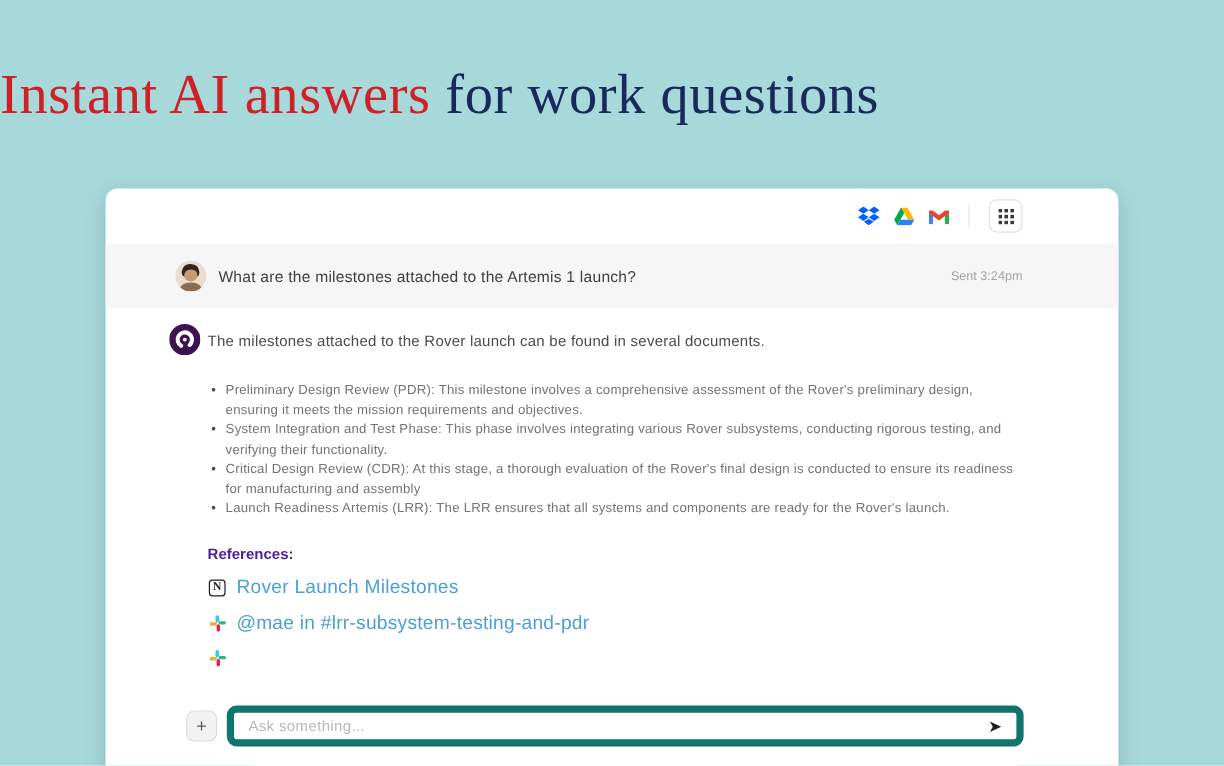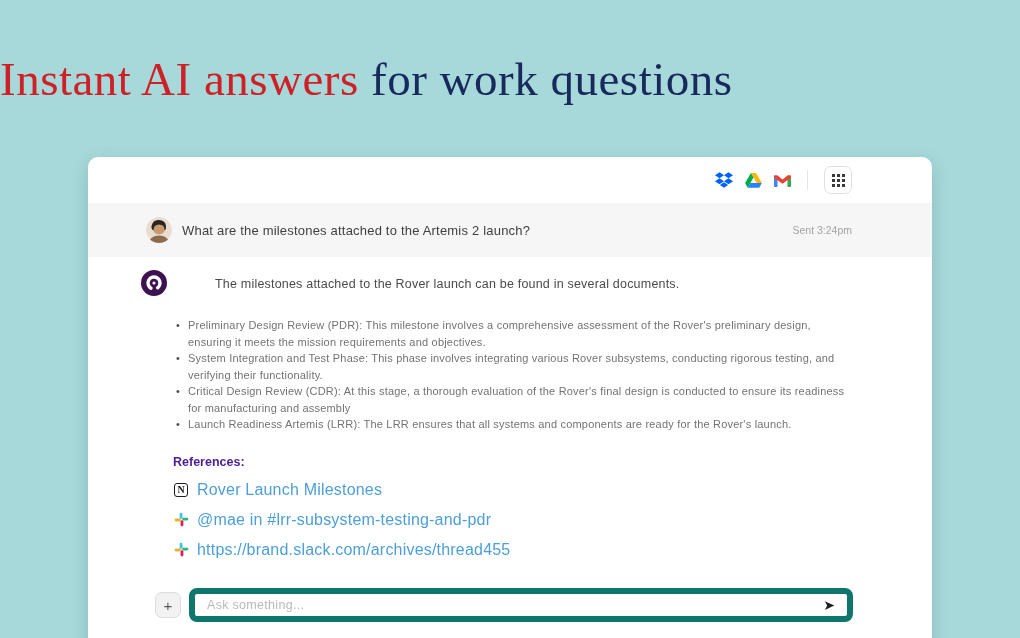--- a/index.html
+++ b/index.html
@@ -61,21 +61,21 @@
     align-items: center;
     padding-left: 58px;
     padding-right: 80px;
   }
   .avatar { width: 26px; height: 26px; border-radius: 50%; overflow: hidden; flex: 0 0 auto; }
   .question-text { margin-left: 10px; font-size: 13px; color: #3f3f40; letter-spacing: 0.2px; }
   .timestamp { margin-left: auto; font-size: 10.5px; color: #a3a3a3; }
 
   
   .answer { padding: 13px 75px 0 53px; }
-  .answer-head { display: flex; align-items: flex-start; gap: 42px; }
+  .answer-head { display: flex; align-items: flex-start; }
   .dash-logo { width: 26px; height: 26px; flex: 0 0 auto; margin-right: 6px; }
   .answer-intro { font-size: 12.5px; color: #4b4b4c; padding-top: 7px; letter-spacing: 0.2px; }
 
   .bullets { list-style: none; margin: 21px 0 0 35px; }
   .bullets li {
     position: relative;
     padding-left: 12px;
     font-size: 11px;
     line-height: 16.5px;
     color: #737373;
@@ -201,21 +201,21 @@
 
   <div class="question-row">
     <span class="avatar">
       <svg width="26" height="26" viewBox="0 0 26 26">
         <circle cx="13" cy="13" r="13" fill="#e8ddcf"></circle>
         <circle cx="13" cy="11.5" r="6" fill="#c79b72"></circle>
         <path d="M5.5 9 Q7 2.5 13 3 Q19.5 3.5 20 9 Q20.5 12 18.5 13.5 Q19 7.5 13 7.5 Q7.5 7.5 7.5 13.5 Q5 12 5.5 9 Z" fill="#2e2522"></path>
         <path d="M3 26 Q4 18.5 13 18.5 Q22 18.5 23 26 Z" fill="#8d6b4e"></path>
       </svg>
     </span>
-    <span class="question-text">What are the milestones attached to the Artemis 2 launch?</span>
+    <span class="question-text">What are the milestones attached to the Artemis 1 launch?</span>
     <span class="timestamp">Sent 3:24pm</span>
   </div>
 
   <div class="answer">
     <div class="answer-head">
       <span class="dash-logo">
         <svg width="26" height="26" viewBox="0 0 26 26">
           <circle cx="13" cy="13" r="13" fill="#3c1250"></circle>
           <circle cx="13" cy="13" r="6" fill="none" stroke="#ffffff" stroke-width="3.4" stroke-dasharray="30 8" stroke-linecap="round" transform="rotate(120 13 13)"></circle>
           <circle cx="13" cy="13" r="1.6" fill="#ffffff"></circle>
@@ -255,21 +255,20 @@
 
       <div class="ref-row">
         <span class="ref-icon">
           <svg width="15" height="15" viewBox="0 0 24 24">
             <rect x="9" y="1" width="4.5" height="10" rx="2.25" fill="#36C5F0"></rect>
             <rect x="13" y="9" width="10" height="4.5" rx="2.25" fill="#2EB67D"></rect>
             <rect x="10.5" y="13" width="4.5" height="10" rx="2.25" fill="#E01E5A"></rect>
             <rect x="1" y="10.5" width="10" height="4.5" rx="2.25" fill="#ECB22E"></rect>
           </svg>
         </span>
-        <a class="ref-link">https://brand.slack.com/archives/thread455</a>
       </div>
     </div>
   </div>
 
   <div class="composer-wrap">
     <button class="plus-btn">+</button>
     <div class="ask-box">
       <input class="ask-input" type="text" placeholder="Ask something..." style="">
       <button class="send-btn">➤</button>
     </div>

